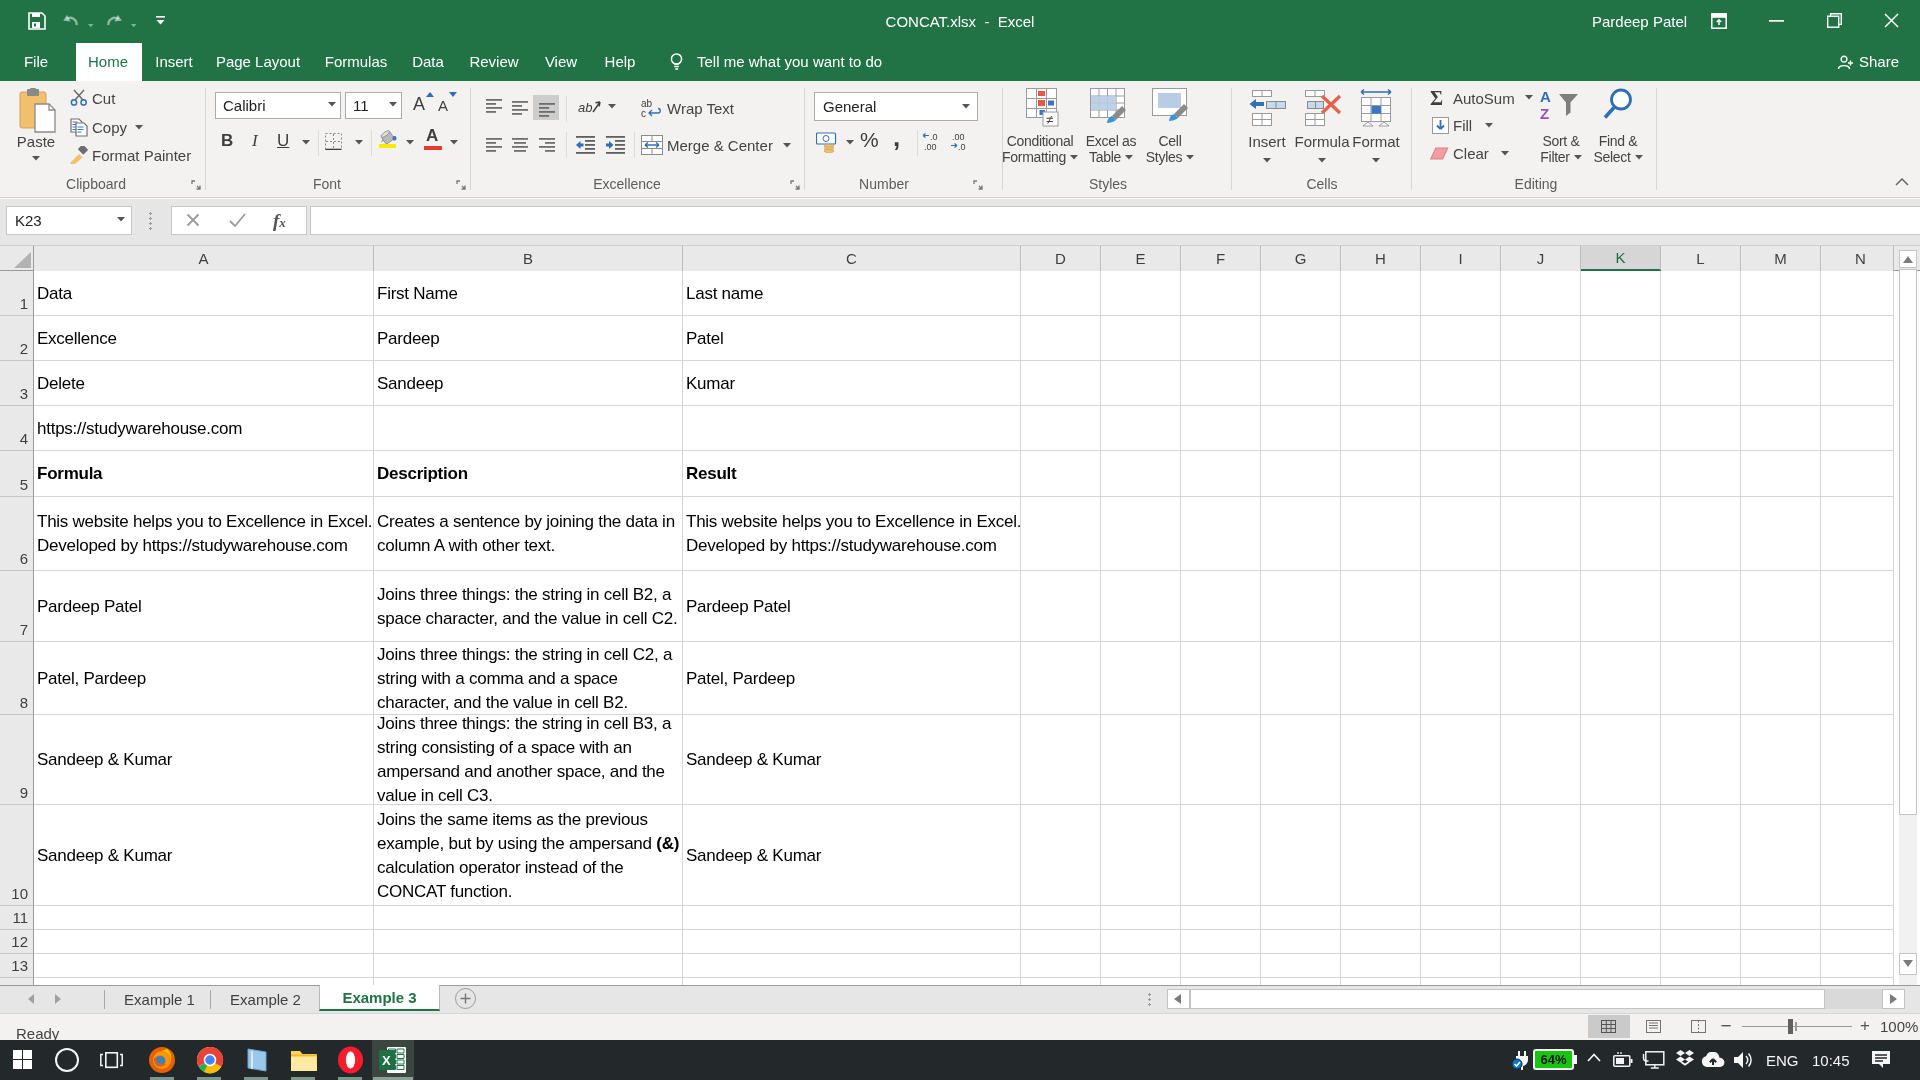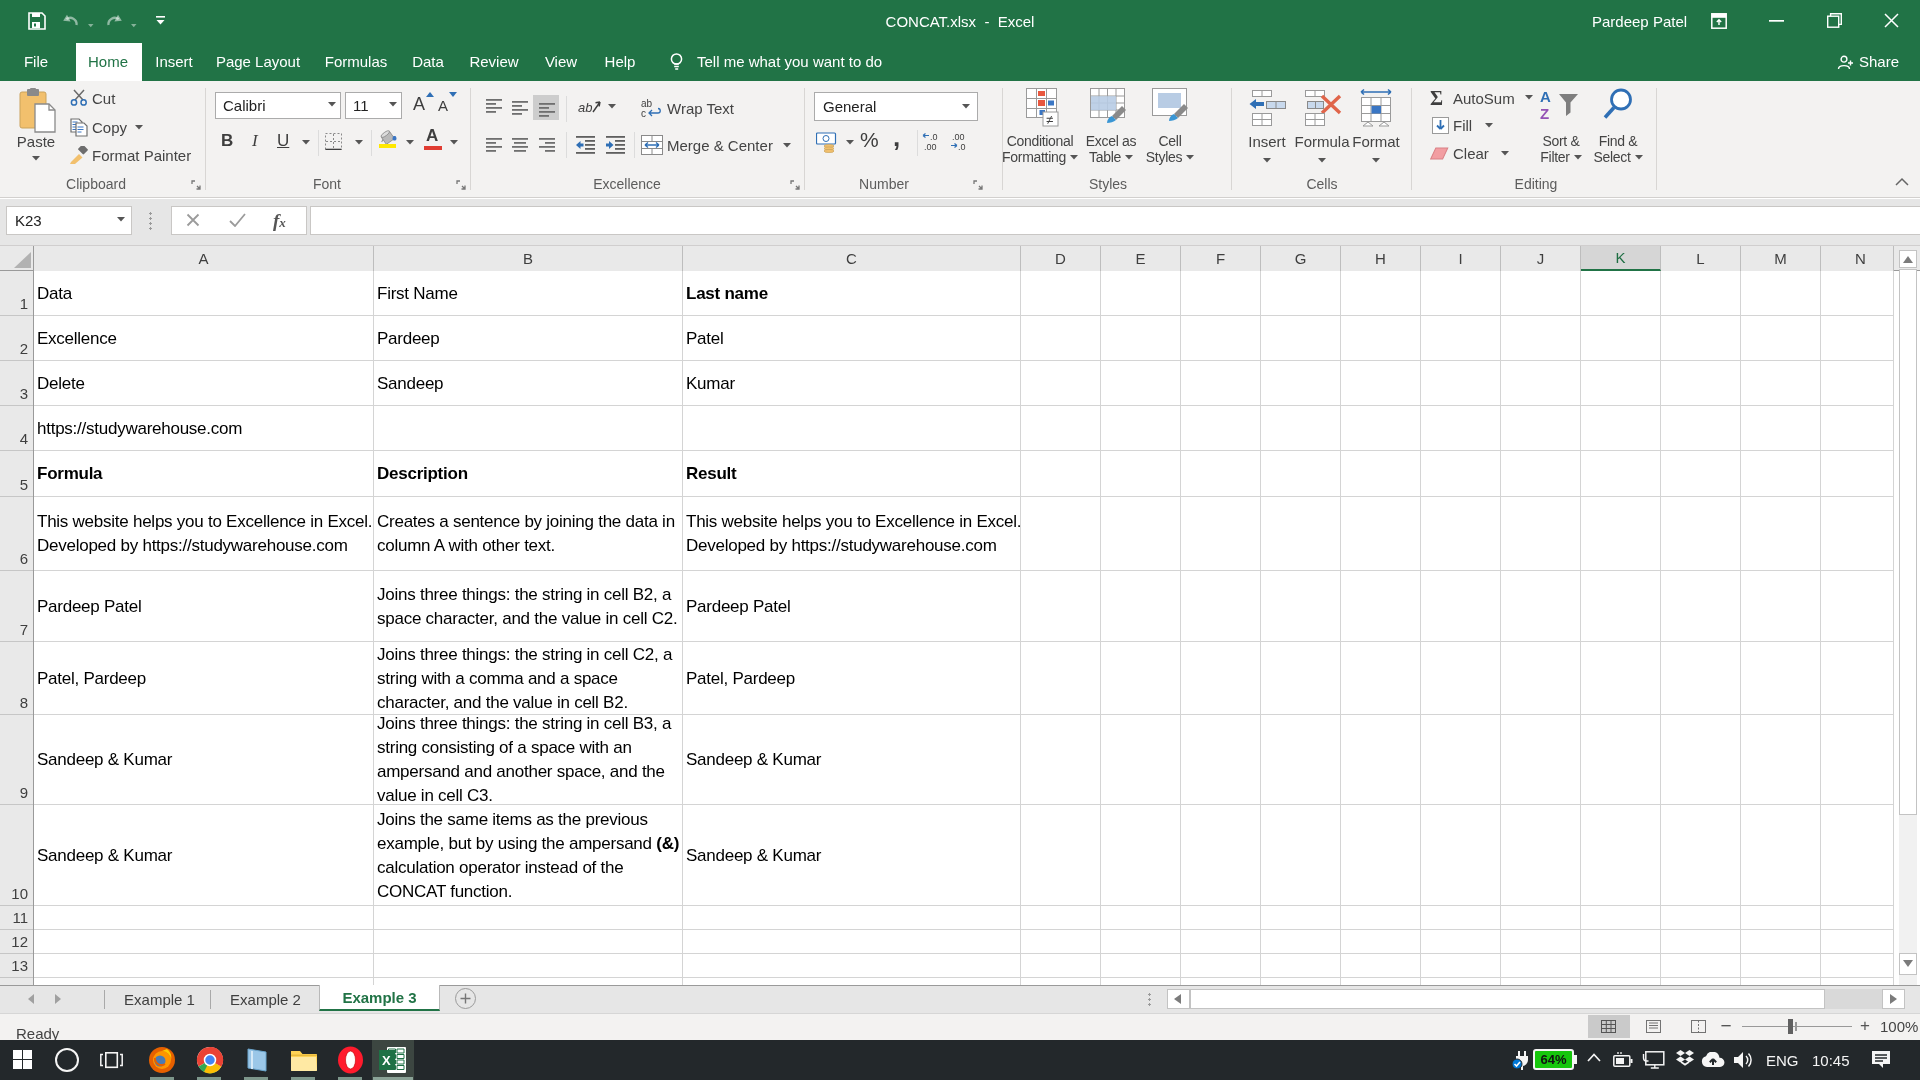--- a/index.html
+++ b/index.html
@@ -636,21 +636,21 @@
 <div class="ab" style="left:1740px;top:978px;width:1px;height:7px;background:#d4d4d4;"></div>
 <div class="ab" style="left:1820px;top:978px;width:1px;height:7px;background:#d4d4d4;"></div>
 <div class="ab" style="left:1893px;top:978px;width:1px;height:7px;background:#d4d4d4;"></div>
 <div class="ab" style="left:34px;top:271px;width:340px;height:45px;font-size:17px;letter-spacing:-0.25px;color:#000;line-height:24px;display:flex;align-items:center;overflow:hidden;">
     <div style="padding-left:3px;white-space:nowrap;">Data</div>
   </div>
 <div class="ab" style="left:374px;top:271px;width:309px;height:45px;font-size:17px;letter-spacing:-0.25px;color:#000;line-height:24px;display:flex;align-items:center;overflow:hidden;">
     <div style="padding-left:3px;white-space:nowrap;">First Name</div>
   </div>
 <div class="ab" style="left:683px;top:271px;width:338px;height:45px;font-size:17px;letter-spacing:-0.25px;color:#000;line-height:24px;display:flex;align-items:center;overflow:hidden;">
-    <div style="padding-left:3px;white-space:nowrap;font-weight:bold;">Last name</div>
+    <div style="padding-left:3px;white-space:nowrap;">Last name</div>
   </div>
 <div class="ab" style="left:34px;top:316px;width:340px;height:45px;font-size:17px;letter-spacing:-0.25px;color:#000;line-height:24px;display:flex;align-items:center;overflow:hidden;">
     <div style="padding-left:3px;white-space:nowrap;">Excellence</div>
   </div>
 <div class="ab" style="left:374px;top:316px;width:309px;height:45px;font-size:17px;letter-spacing:-0.25px;color:#000;line-height:24px;display:flex;align-items:center;overflow:hidden;">
     <div style="padding-left:3px;white-space:nowrap;">Pardeep</div>
   </div>
 <div class="ab" style="left:683px;top:316px;width:338px;height:45px;font-size:17px;letter-spacing:-0.25px;color:#000;line-height:24px;display:flex;align-items:center;overflow:hidden;">
     <div style="padding-left:3px;white-space:nowrap;">Patel</div>
   </div>

